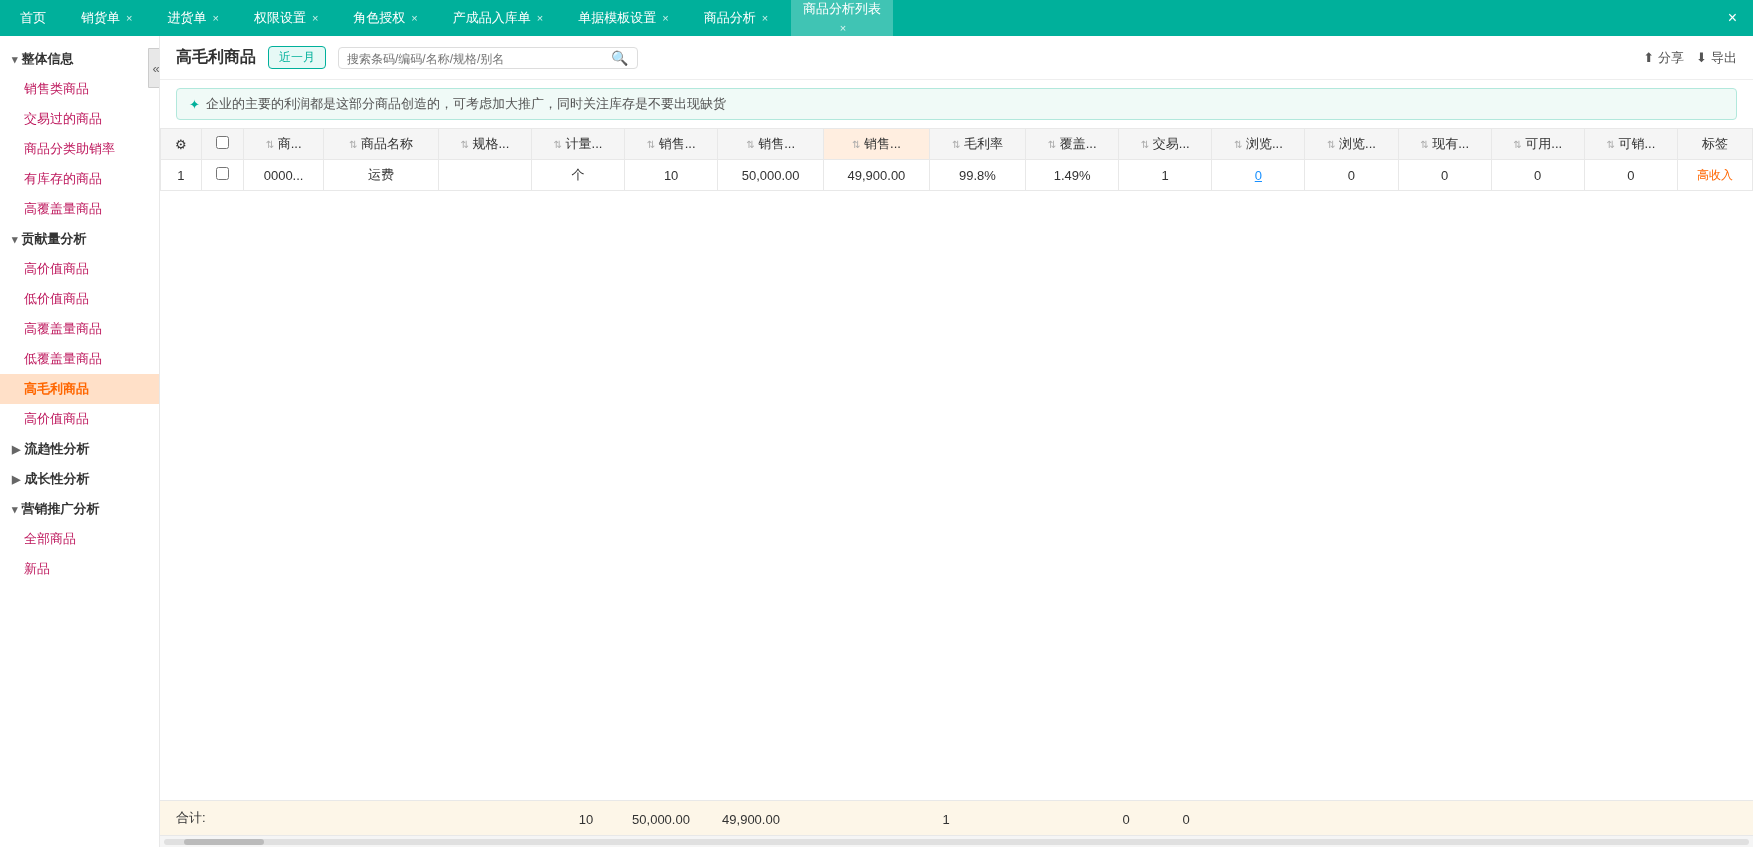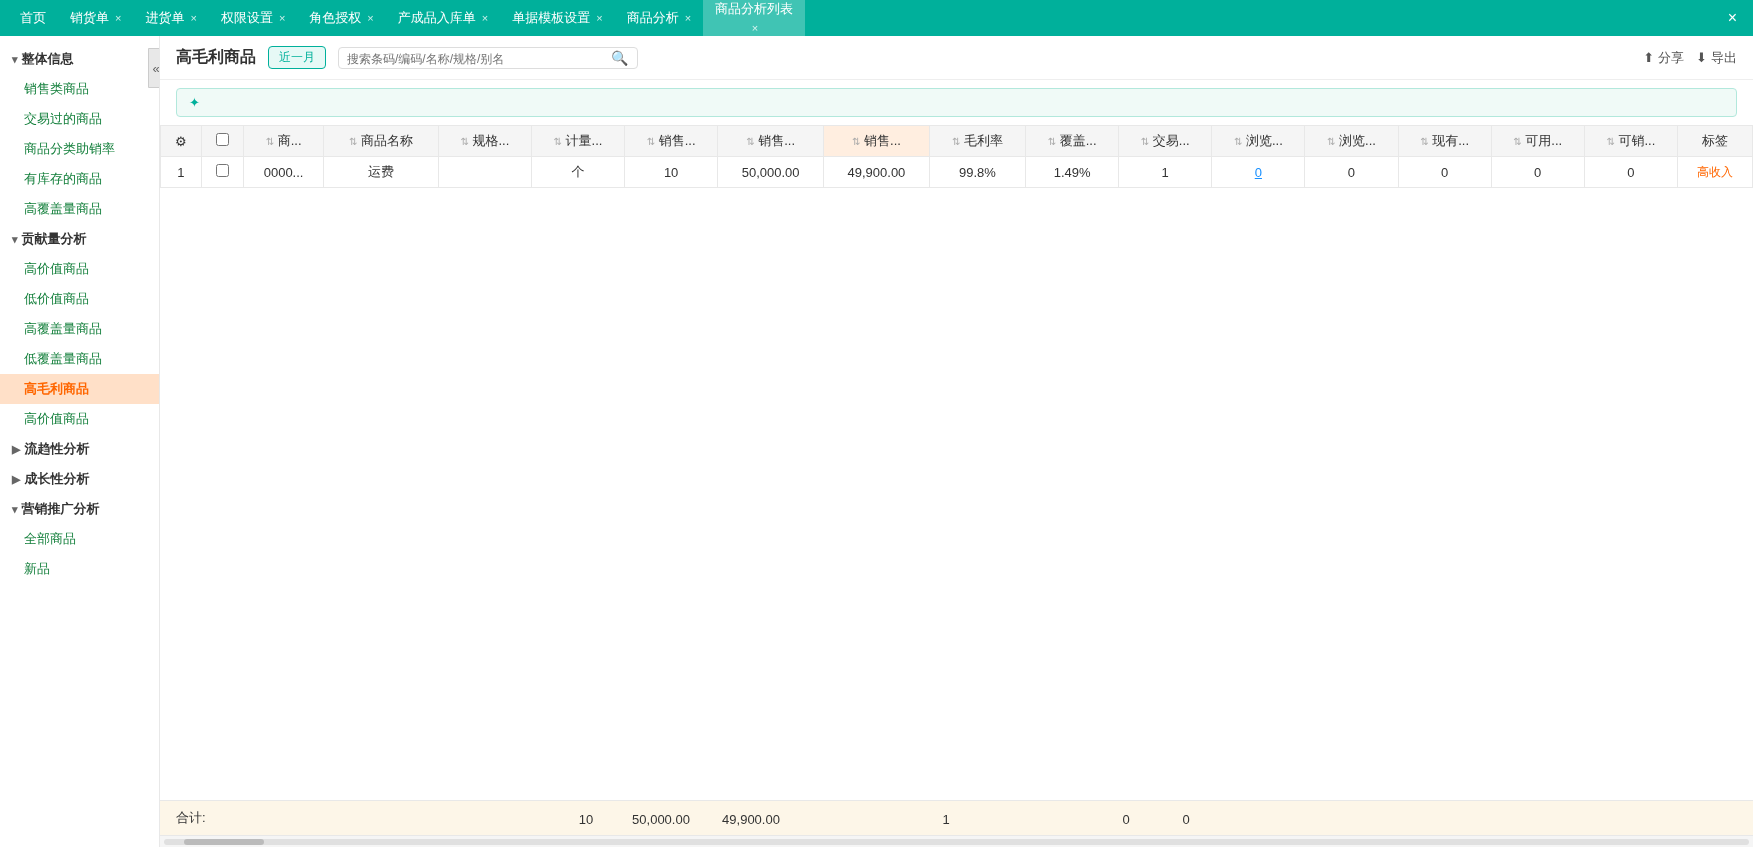--- a/index.html
+++ b/index.html
@@ -5,21 +5,21 @@
     * { box-sizing: border-box; margin: 0; padding: 0; font-family: 'Microsoft YaHei', Arial, sans-serif; font-size: 13px; }
     body { background: #f5f5f5; overflow: hidden; }
 
     
     .top-nav {
       background: #00b09b;
       display: flex;
       align-items: center;
       height: 36px;
       padding: 0 8px;
-      gap: 0;
+      gap: 11px;
     }
     .nav-tab {
       color: #fff;
       padding: 0 12px;
       height: 36px;
       display: flex;
       align-items: center;
       cursor: pointer;
       white-space: nowrap;
       gap: 4px;
@@ -49,21 +49,21 @@
       align-items: center;
       padding: 6px 12px;
       color: #333;
       font-size: 13px;
       font-weight: bold;
       cursor: pointer;
     }
     .sidebar-group-label .arrow { margin-right: 4px; font-size: 11px; color: #666; }
     .sidebar-item {
       padding: 6px 12px 6px 24px;
-      color: #15803d;
+      color: #be185d;
       cursor: pointer;
       font-size: 13px;
     }
     .sidebar-item.active { background: #ffe0c8; color: #ff6600; font-weight: bold; }
     .sidebar-collapse-btn {
       position: absolute;
       left: 148px;
       top: 80px;
       width: 16px;
       height: 40px;
@@ -371,20 +371,21 @@
         </div>
         <div class="action-btn">
           <span>⬇</span>
           <span>导出</span>
         </div>
       </div>
     </div>
 
     <div class="info-banner">
       <span class="info-icon">✦</span>
+      <span>企业的主要的利润都是这部分商品创造的，可考虑加大推广，同时关注库存是不要出现缺货</span>
     </div>
 
     <div class="table-container">
       <table>
         <thead>
           <tr>
             <th><span>⚙</span></th>
             <th><input type="checkbox" style=""></th>
             <th><span class="col-sort">⇅</span> 商...</th>
             <th><span class="col-sort">⇅</span> 商品名称</th>

